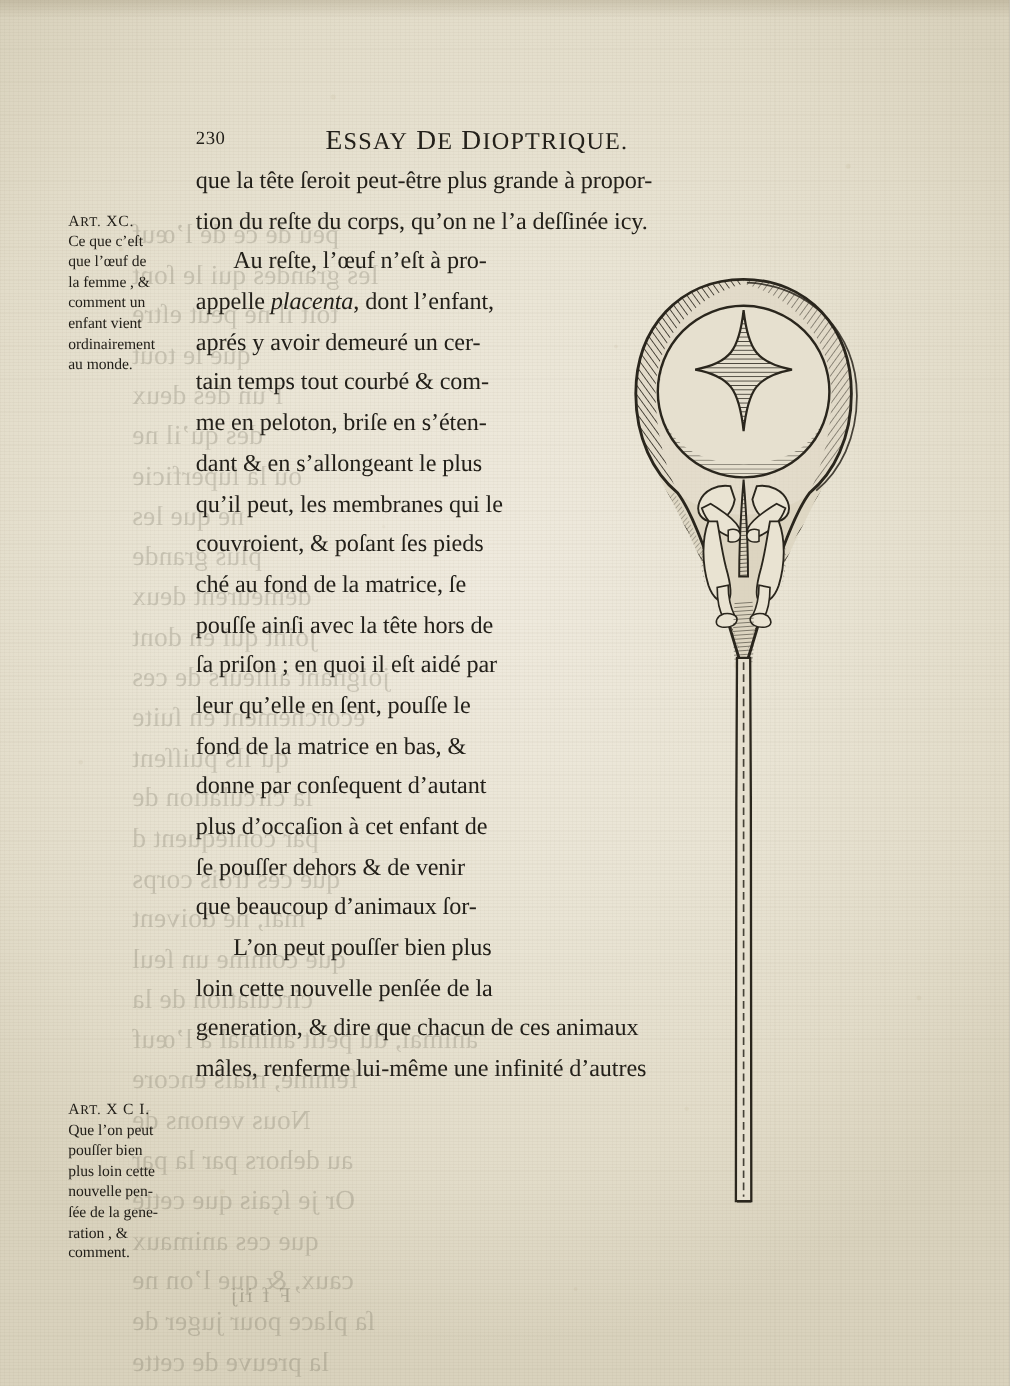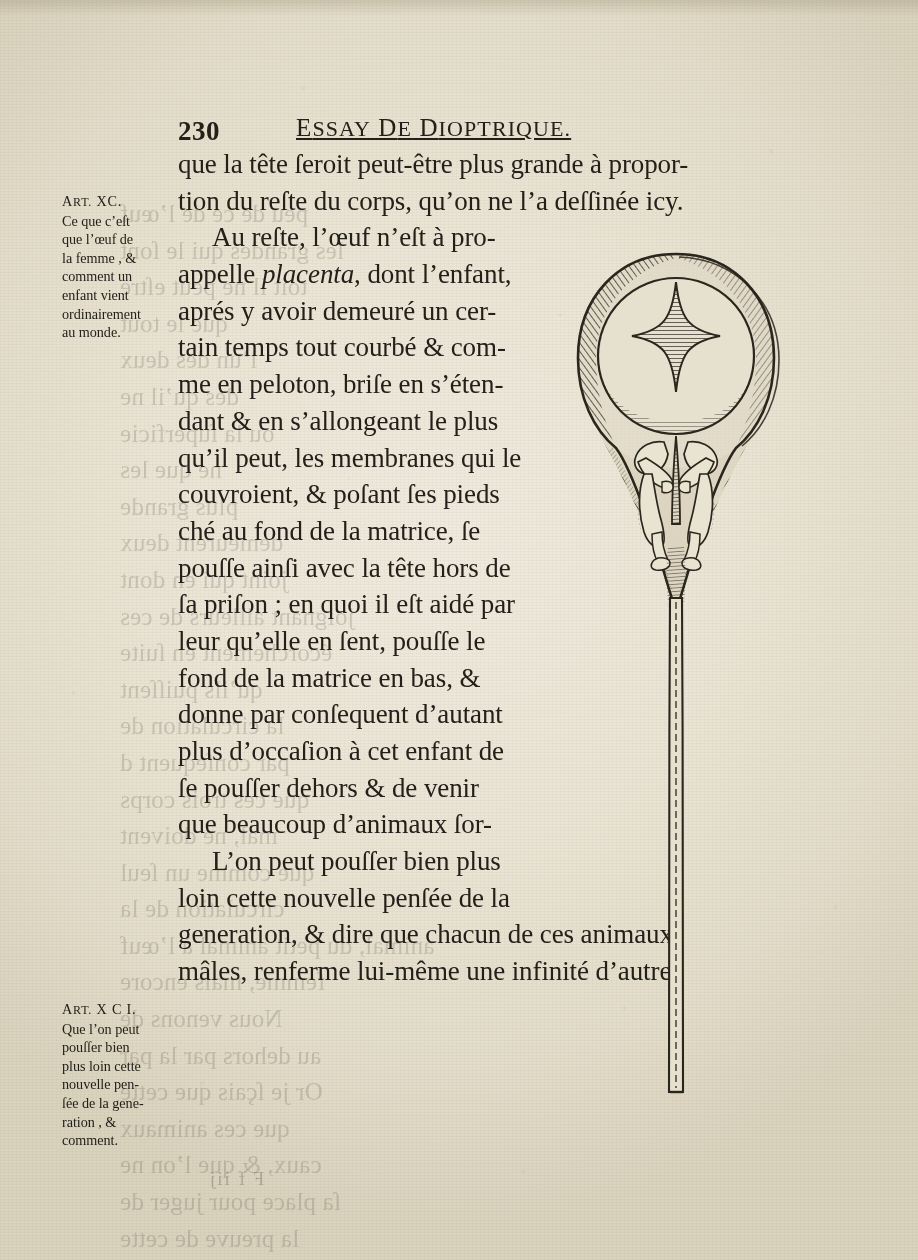--- a/index.html
+++ b/index.html
@@ -94,43 +94,41 @@
   .header {
     position: absolute;
     top: 114px;
     left: 178px;
     width: 512px;
     height: 26px;
   }
   .folio {
     position: absolute;
     left: 0; top: 2px;
-    font-size: 27px;
+    font-size: 17px;
     letter-spacing: .5px;
-    font-weight: bold;
   }
   .running-title {
     position: absolute;
     left: 118px; top: 0;
     font-size: 22px;
     letter-spacing: 1.1px;
-    text-decoration: underline;
   }
   .running-title .cap { font-size: 25px; }
 
   
   .body-col {
     position: absolute;
     left: 178px;
     top: 146px;
     width: 400px;
   }
   .line {
     height: 36.7px;
-    font-size: 27px;
+    font-size: 22px;
     line-height: 36.7px;
     white-space: pre;
     letter-spacing: -0.1px;
   }
   .line i { }
   .line.wide { width: 620px; }
   .indent { padding-left: 34px; }
 
   
   .margin-note {

